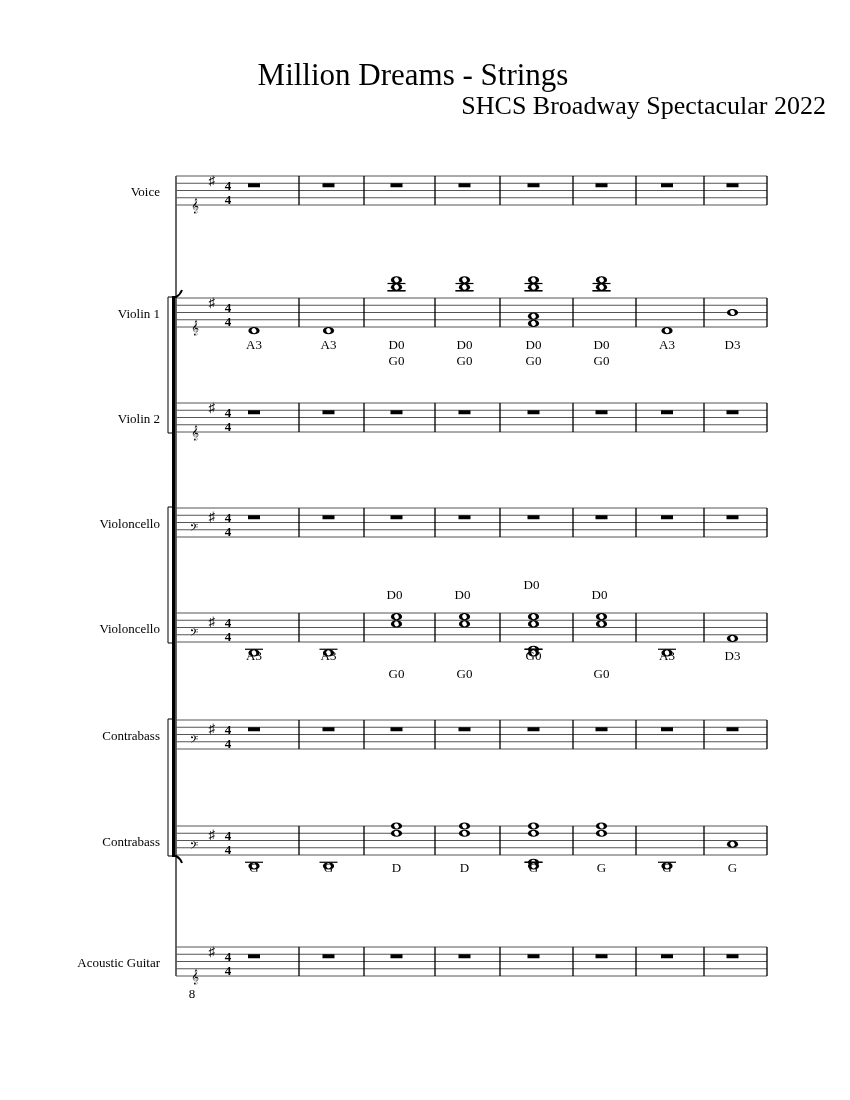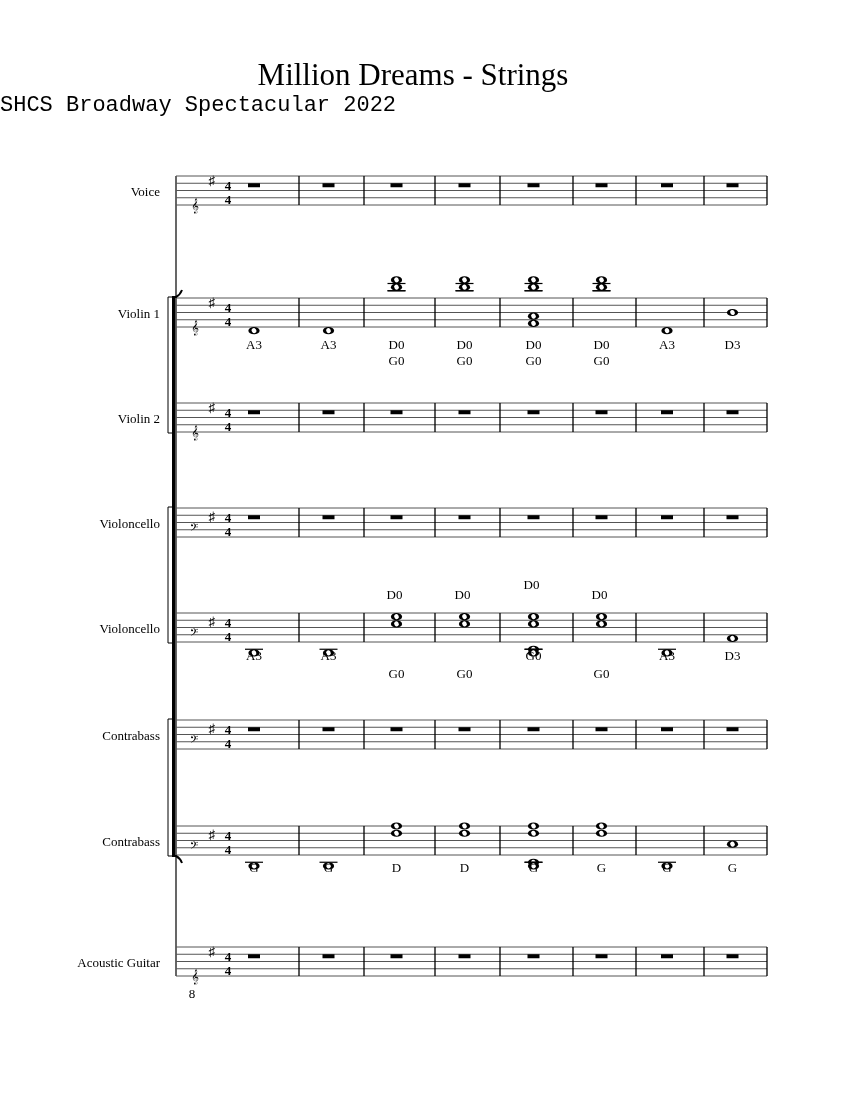--- a/index.html
+++ b/index.html
@@ -1,21 +1,21 @@
 <!DOCTYPE html>
 <html><head>
   <meta charset="utf-8">
   <style>
     html, body { margin: 0; padding: 0; background: #ffffff; }
     body { width: 850px; height: 1100px; position: relative; overflow: hidden;
            font-family: "DejaVu Serif", "Liberation Serif", serif; color: #000; }
     .title { position: absolute; left: 0; width: 826px; top: 56px; text-align: center;
              font-family: "Liberation Serif", "DejaVu Serif", serif; font-size: 31px; line-height: 38px; }
-    .subtitle { position: absolute; left: 0; width: 826px; top: 92px; text-align: left;
-                font-family: Liberation Mono, monospace; font-size: 22px; line-height: 28px; }
+    .subtitle { position: absolute; left: 0; width: 826px; top: 92px; text-align: right;
+                font-family: Liberation Serif, serif; font-size: 26px; line-height: 28px; }
     #score { position: absolute; left: 0; top: 0; width: 850px; height: 1100px; }
     .inst-label { font-family: "Liberation Serif", "DejaVu Serif", serif; font-size: 13px; }
     .ann { font-family: "Liberation Serif", "DejaVu Serif", serif; font-size: 13px; }
   </style>
 </head>
 <body>
 
 <div class="title">Million Dreams - Strings</div>
 <div class="subtitle">SHCS Broadway Spectacular 2022</div>
 

